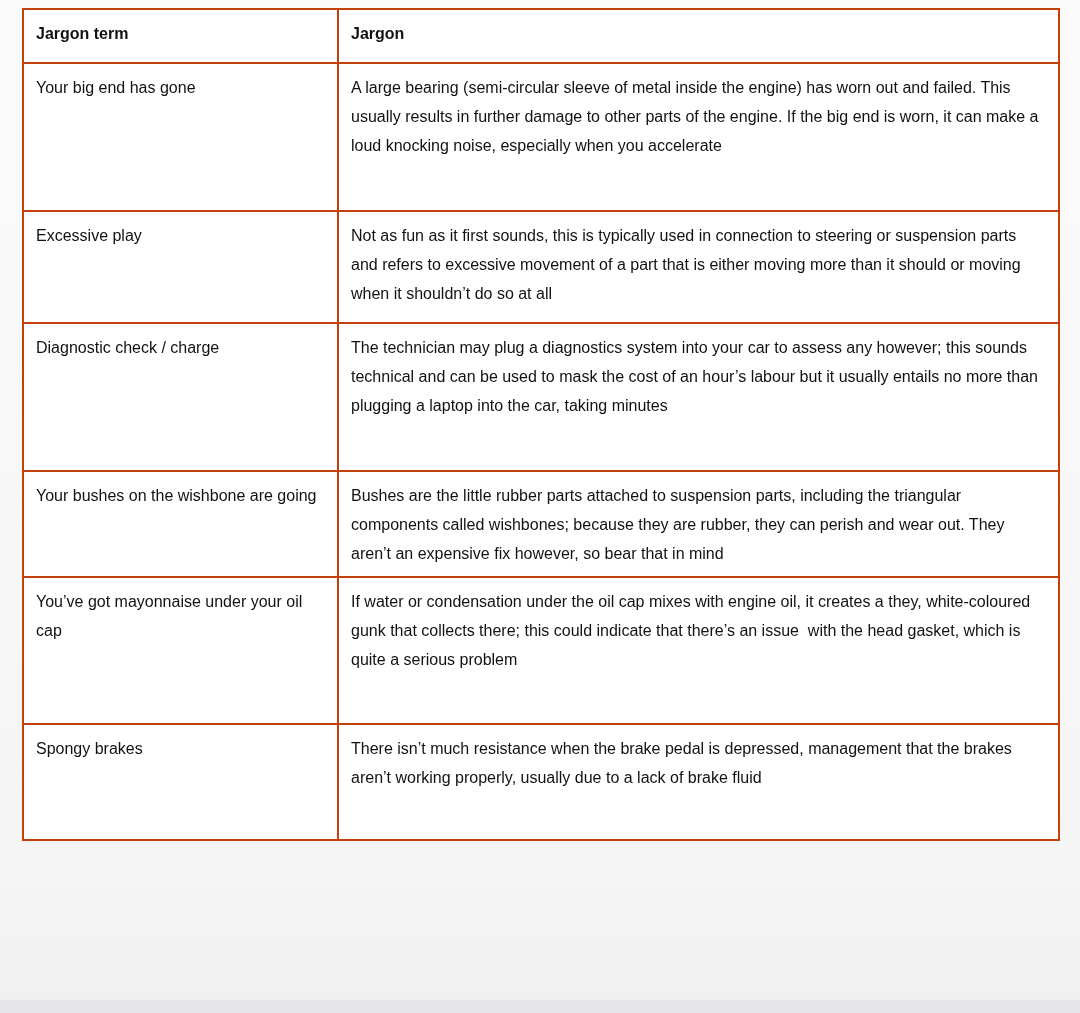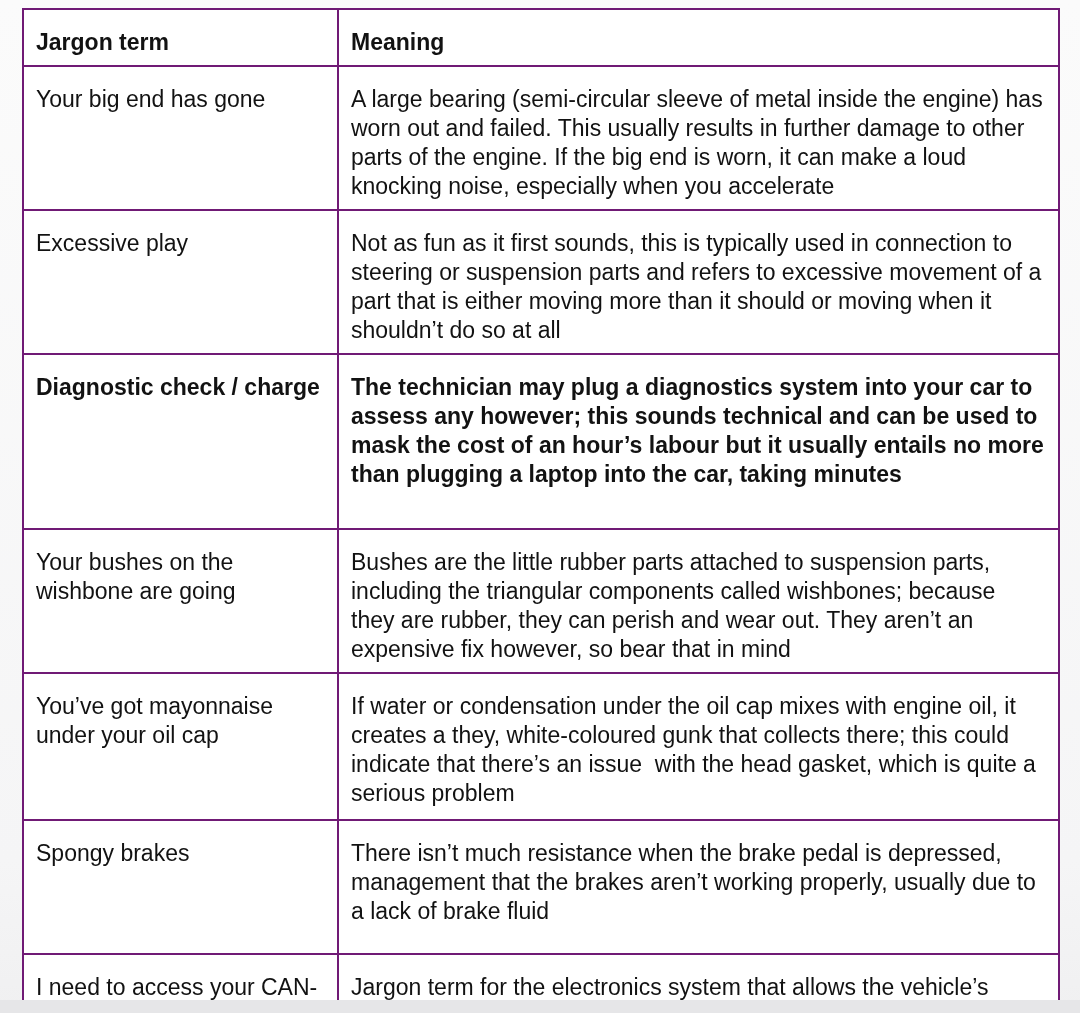--- a/index.html
+++ b/index.html
@@ -32,56 +32,56 @@
     position: absolute;
     left: 22px;
     top: 8px;
     width: 1036px;
     border-collapse: collapse;
     table-layout: fixed;
     background: #ffffff;
   }
   .jargon-table th,
   .jargon-table td {
-    border: 2px solid #701a75;
+    border: 2px solid #c2410c;
     vertical-align: top;
     text-align: left;
-    font-size: 23px;
+    font-size: 16px;
     line-height: 29px;
-    padding: 18px 14px 8px 12px;
+    padding: 9px 14px 8px 12px;
     word-wrap: break-word;
   }
   .jargon-table th {
     font-weight: bold;
   }
   .jargon-table thead tr { height: 54px; }
-  .jargon-table tbody tr:nth-child(1) { height: 110px; }
+  .jargon-table tbody tr:nth-child(1) { height: 148px; }
   .jargon-table tbody tr:nth-child(2) { height: 112px; }
-  .jargon-table tbody tr:nth-child(3) { height: 175px; font-weight: bold; }
+  .jargon-table tbody tr:nth-child(3) { height: 148px; }
   .jargon-table tbody tr:nth-child(4) { height: 104px; }
   .jargon-table tbody tr:nth-child(5) { height: 147px; }
-  .jargon-table tbody tr:nth-child(6) { height: 134px; margin-left: 12px; }
+  .jargon-table tbody tr:nth-child(6) { height: 116px; margin-left: 12px; }
   .jargon-table tbody tr:nth-child(7) { height: 88px; }
   .meaning-cell {
     white-space: pre-wrap;
   }
 </style>
 </head>
 <body>
 
 <div class="page">
   <table class="jargon-table">
     <colgroup>
       <col style="width:315px">
       <col style="width:721px">
     </colgroup>
     <thead>
       <tr>
         <th>Jargon term</th>
-        <th>Meaning</th>
+        <th>Jargon</th>
       </tr>
     </thead>
     <tbody id="table-body">
         <tr>
           <td class="term-cell">Your big end has gone</td>
           <td class="meaning-cell">A large bearing (semi-circular sleeve of metal inside the engine) has worn out and failed. This usually results in further damage to other parts of the engine. If the big end is worn, it can make a loud knocking noise, especially when you accelerate</td>
         </tr>
         <tr>
           <td class="term-cell">Excessive play</td>
           <td class="meaning-cell">Not as fun as it first sounds, this is typically used in connection to steering or suspension parts and refers to excessive movement of a part that is either moving more than it should or moving when it shouldn’t do so at all</td>
@@ -95,20 +95,16 @@
           <td class="meaning-cell">Bushes are the little rubber parts attached to suspension parts, including the triangular components called wishbones; because they are rubber, they can perish and wear out. They aren’t an expensive fix however, so bear that in mind</td>
         </tr>
         <tr>
           <td class="term-cell">You’ve got mayonnaise under your oil cap</td>
           <td class="meaning-cell">If water or condensation under the oil cap mixes with engine oil, it creates a they, white-coloured gunk that collects there; this could indicate that there’s an issue  with the head gasket, which is quite a serious problem</td>
         </tr>
         <tr>
           <td class="term-cell">Spongy brakes</td>
           <td class="meaning-cell">There isn’t much resistance when the brake pedal is depressed, management that the brakes aren’t working properly, usually due to a lack of brake fluid</td>
         </tr>
-        <tr>
-          <td class="term-cell">I need to access your CAN-bus</td>
-          <td class="meaning-cell">Jargon term for the electronics system that allows the vehicle’s engine management computer to ‘talk’ to other parts of the car</td>
-        </tr>
       </tbody>
   </table>
   <div class="bottom-strip"></div>
 </div>
 
 </body></html>

